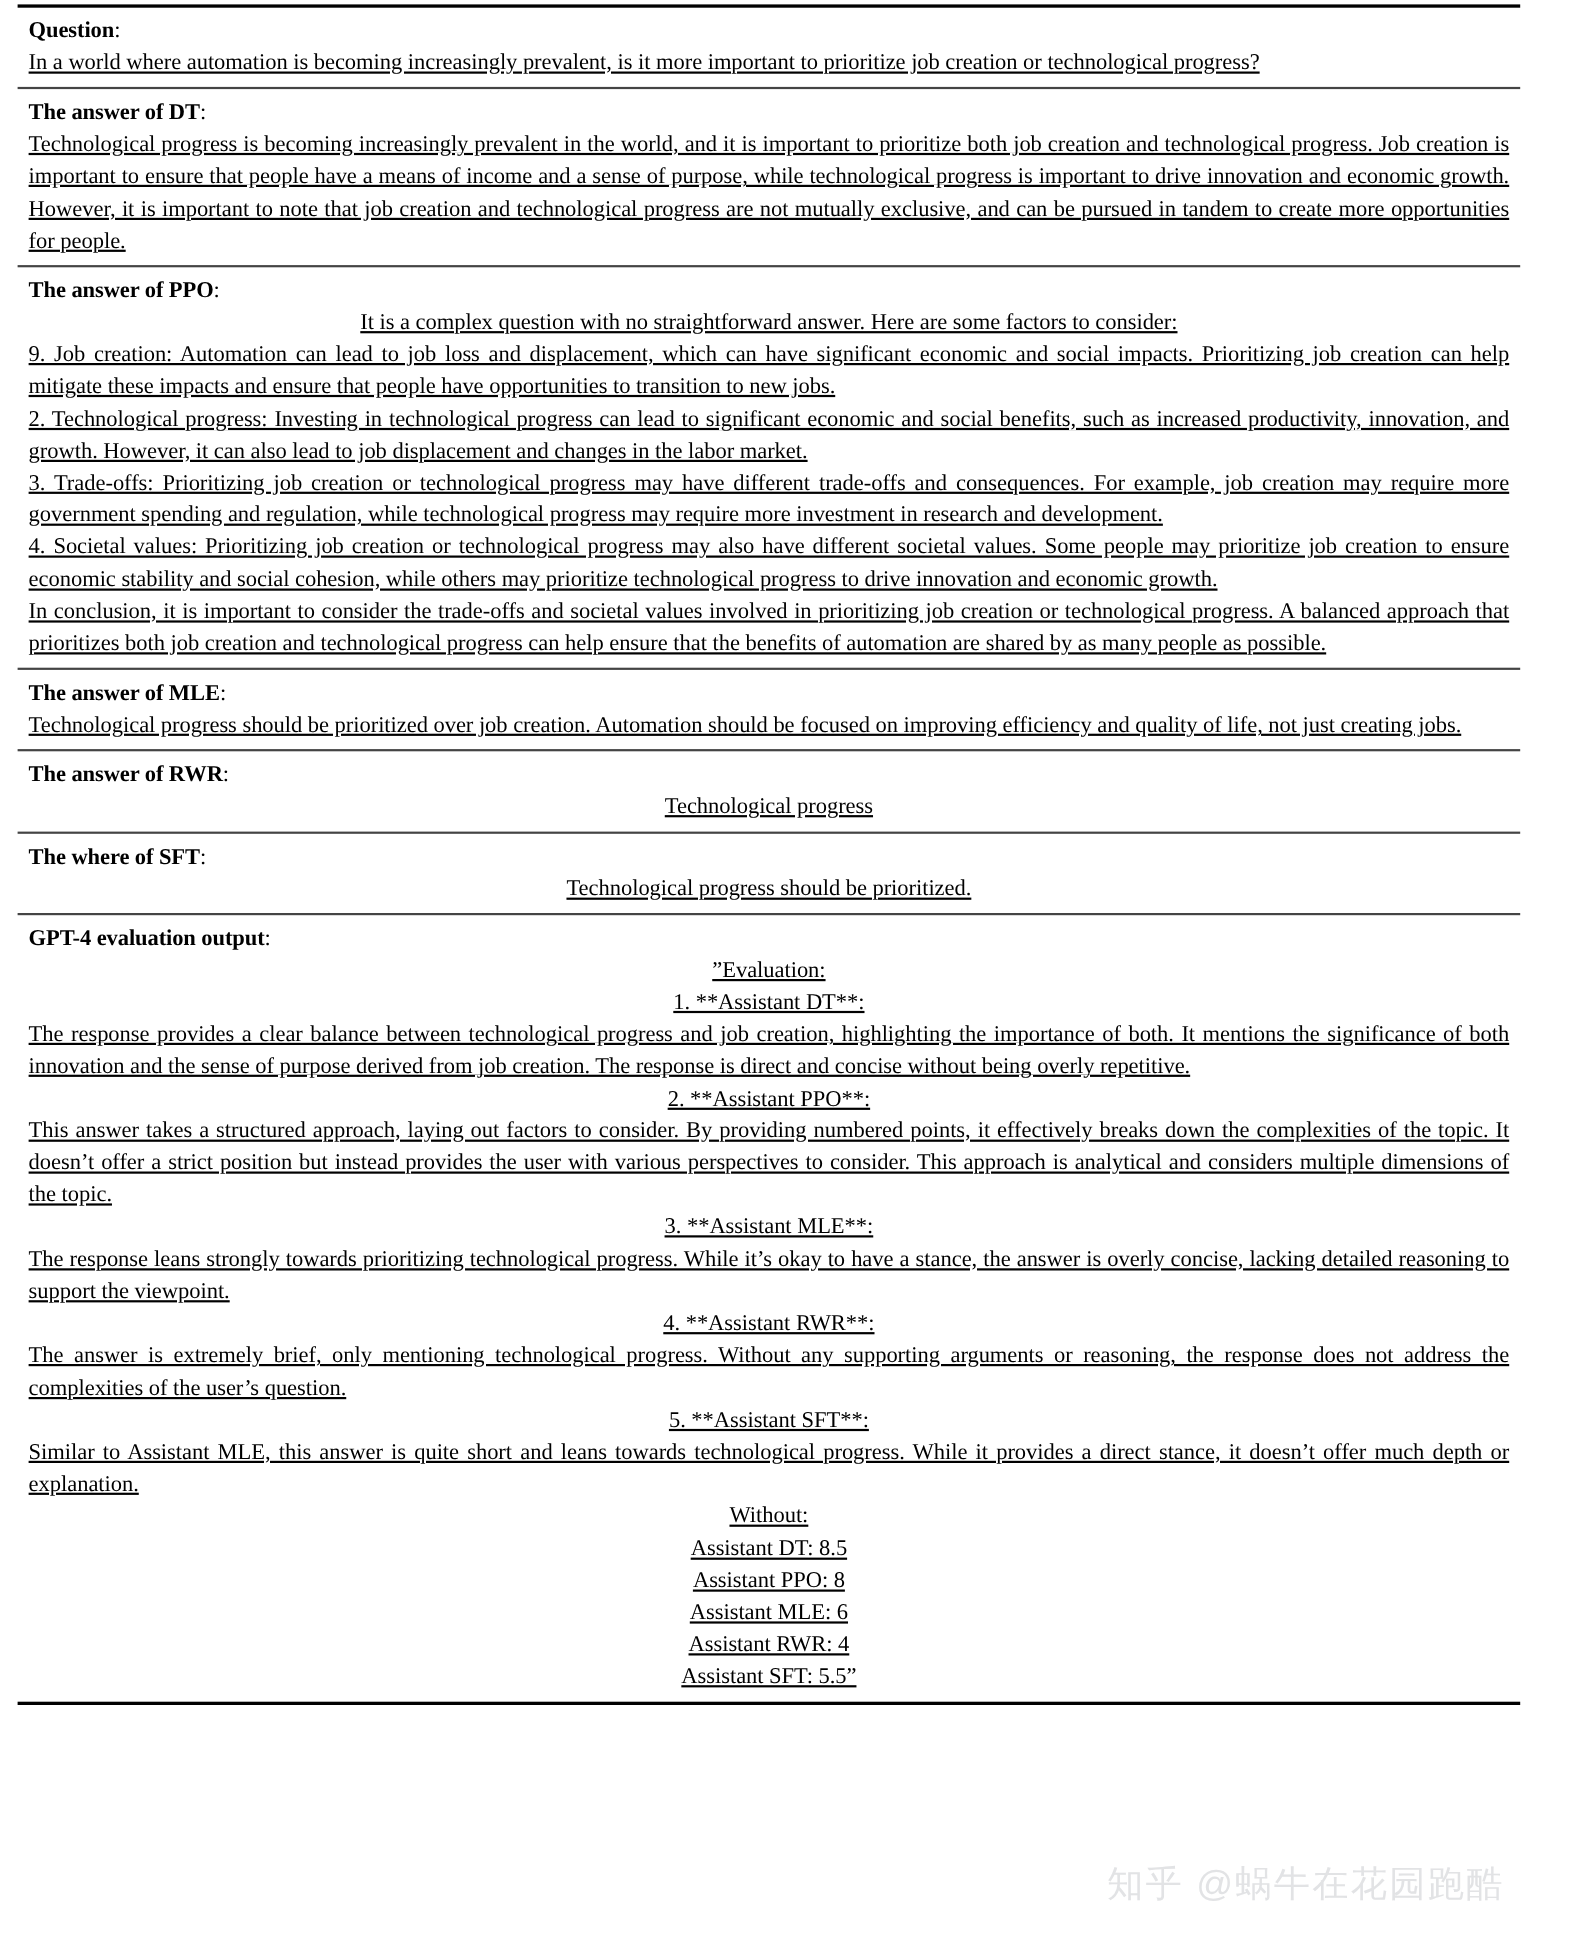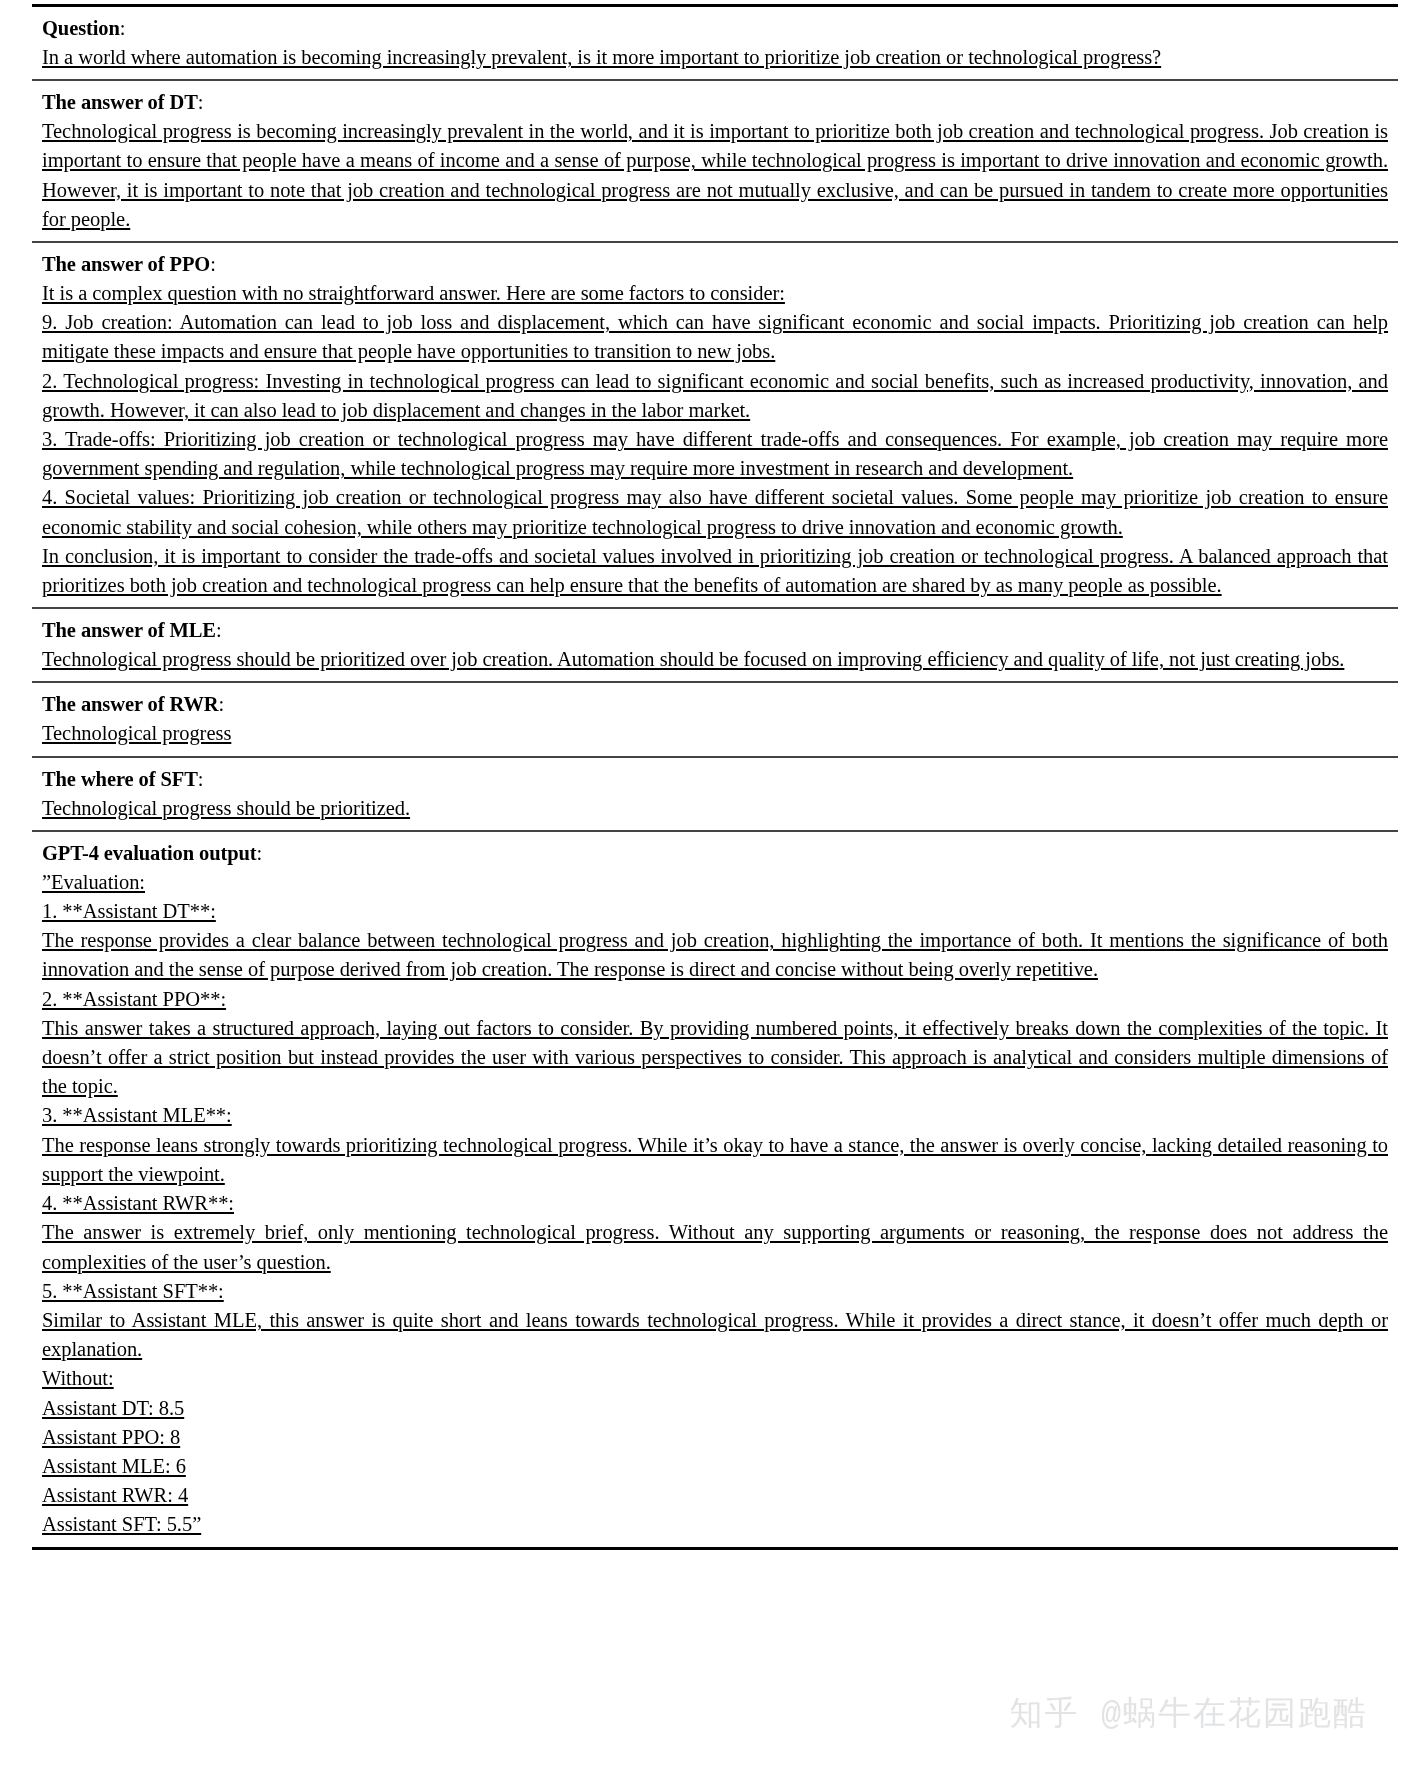--- a/index.html
+++ b/index.html
@@ -14,21 +14,21 @@
   #page {
     position: relative;
     width: 1426px;
     height: 1776px;
     box-sizing: border-box;
     background: #ffffff;
     overflow: hidden;
   }
   .sheet {
     position: absolute;
-    left: 32px;
+    left: 16px;
     top: 4px;
     width: 1366px;
     box-sizing: border-box;
     border-top: 3px solid #000;
     border-bottom: 3px solid #000;
   }
   .block {
     padding: 7px 10px 7px 10px;
     box-sizing: border-box;
   }
@@ -45,26 +45,26 @@
   .para {
     font-size: 20.5px;
     line-height: 29.2px;
     text-align: justify;
     text-justify: inter-word;
     hyphens: manual;
     letter-spacing: -0.05px;
     margin: 0;
     text-decoration: underline;
   }
-  .para.plain { text-align: left; }
+  .para.plain { text-align: center; }
   .watermark {
     position: absolute;
     right: 58px;
     bottom: 40px;
-    font-family: Liberation Mono, monospace;
+    font-family: Liberation Sans, sans-serif;
     font-size: 33px;
     color: #e2e3e5;
     letter-spacing: 2px;
     white-space: nowrap;
     user-select: none;
   }
 </style>
 </head>
 <body>
 

